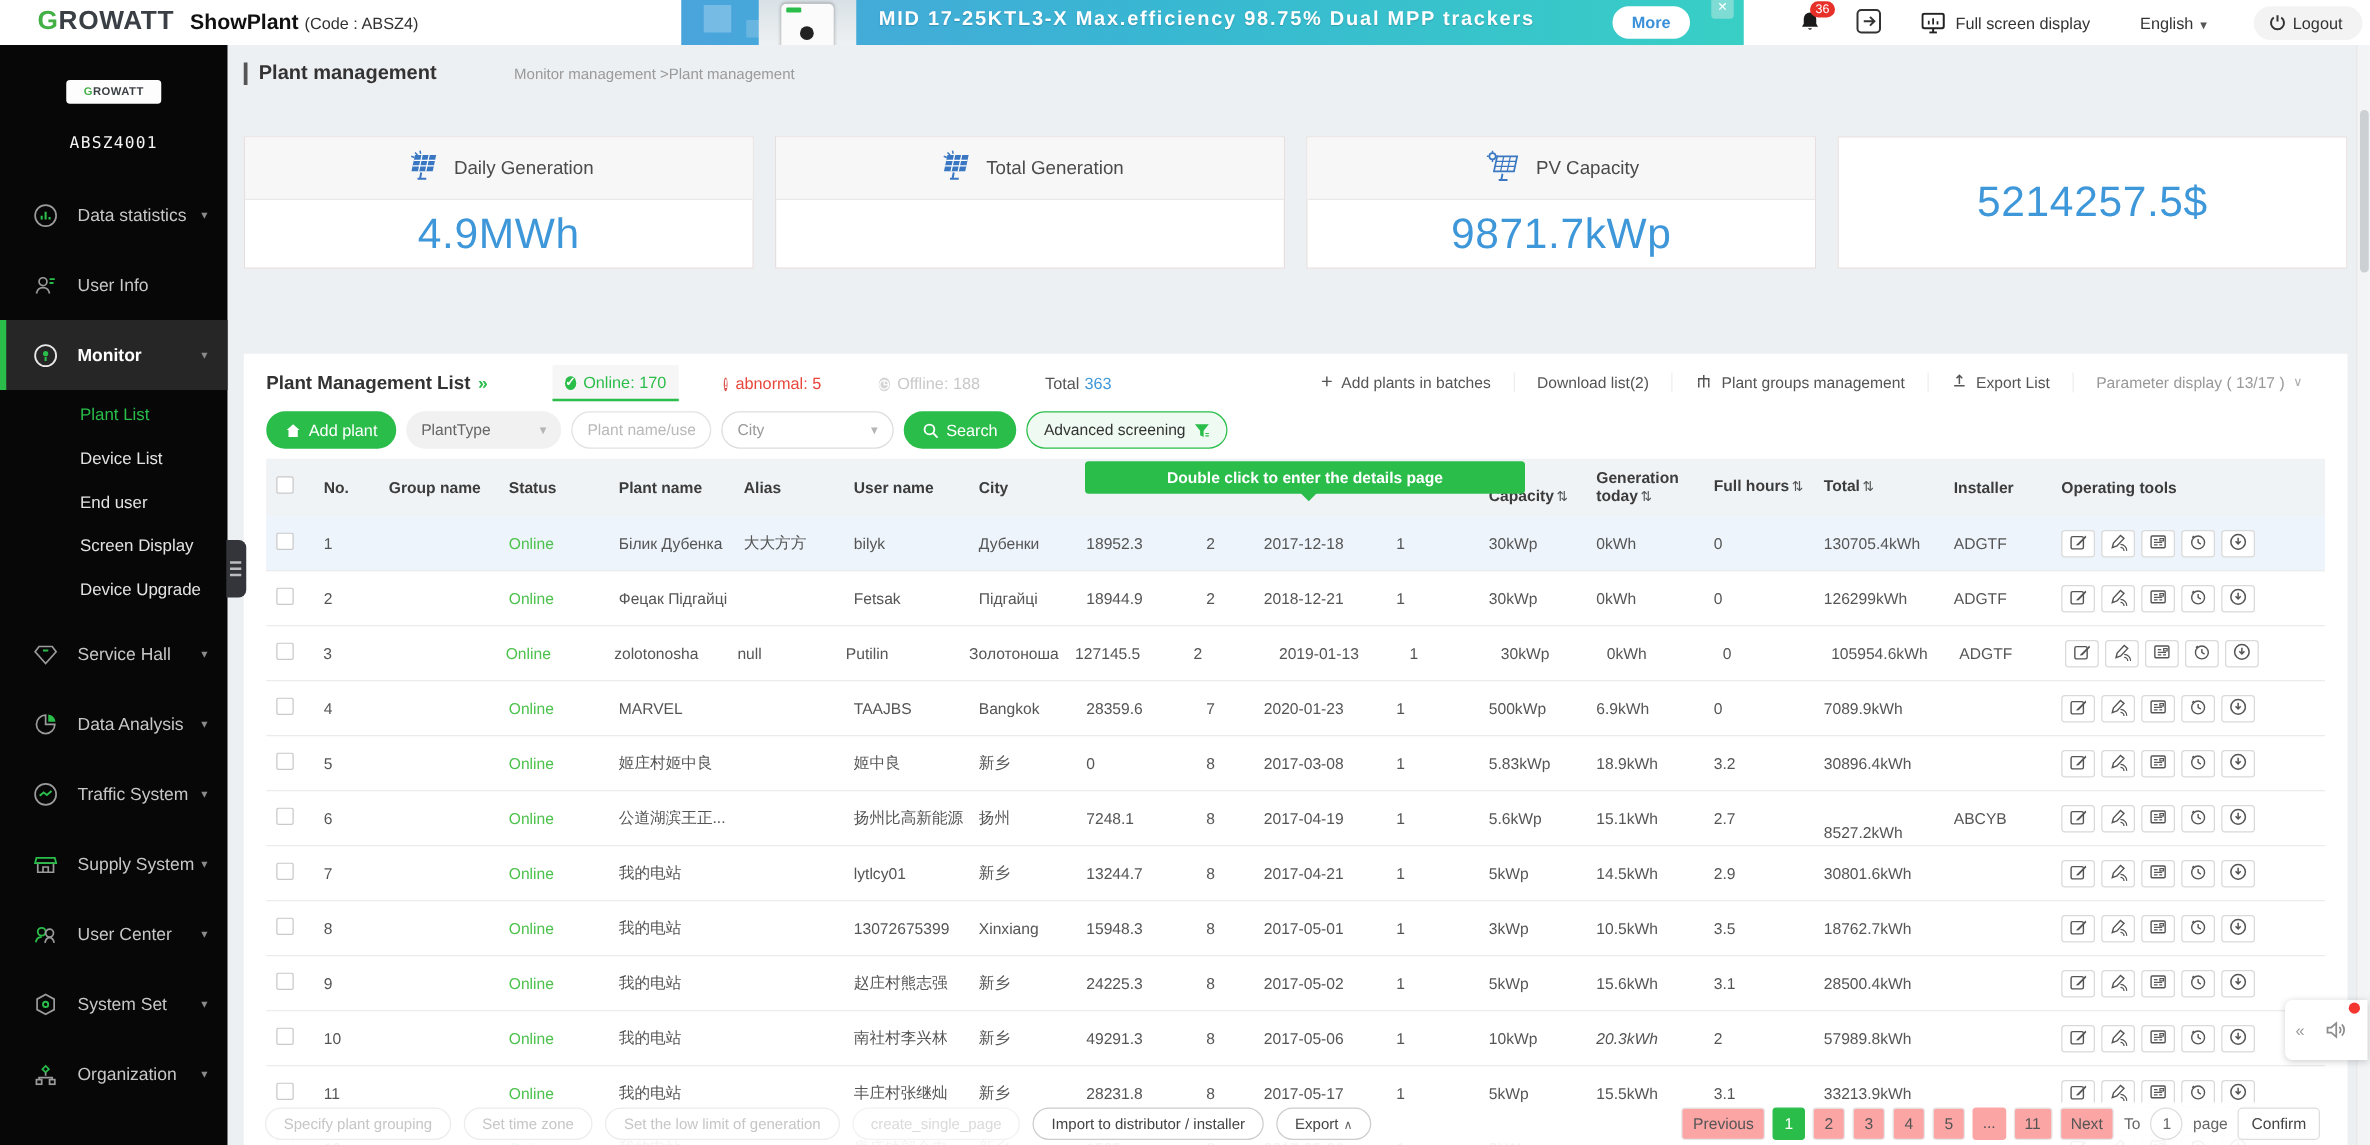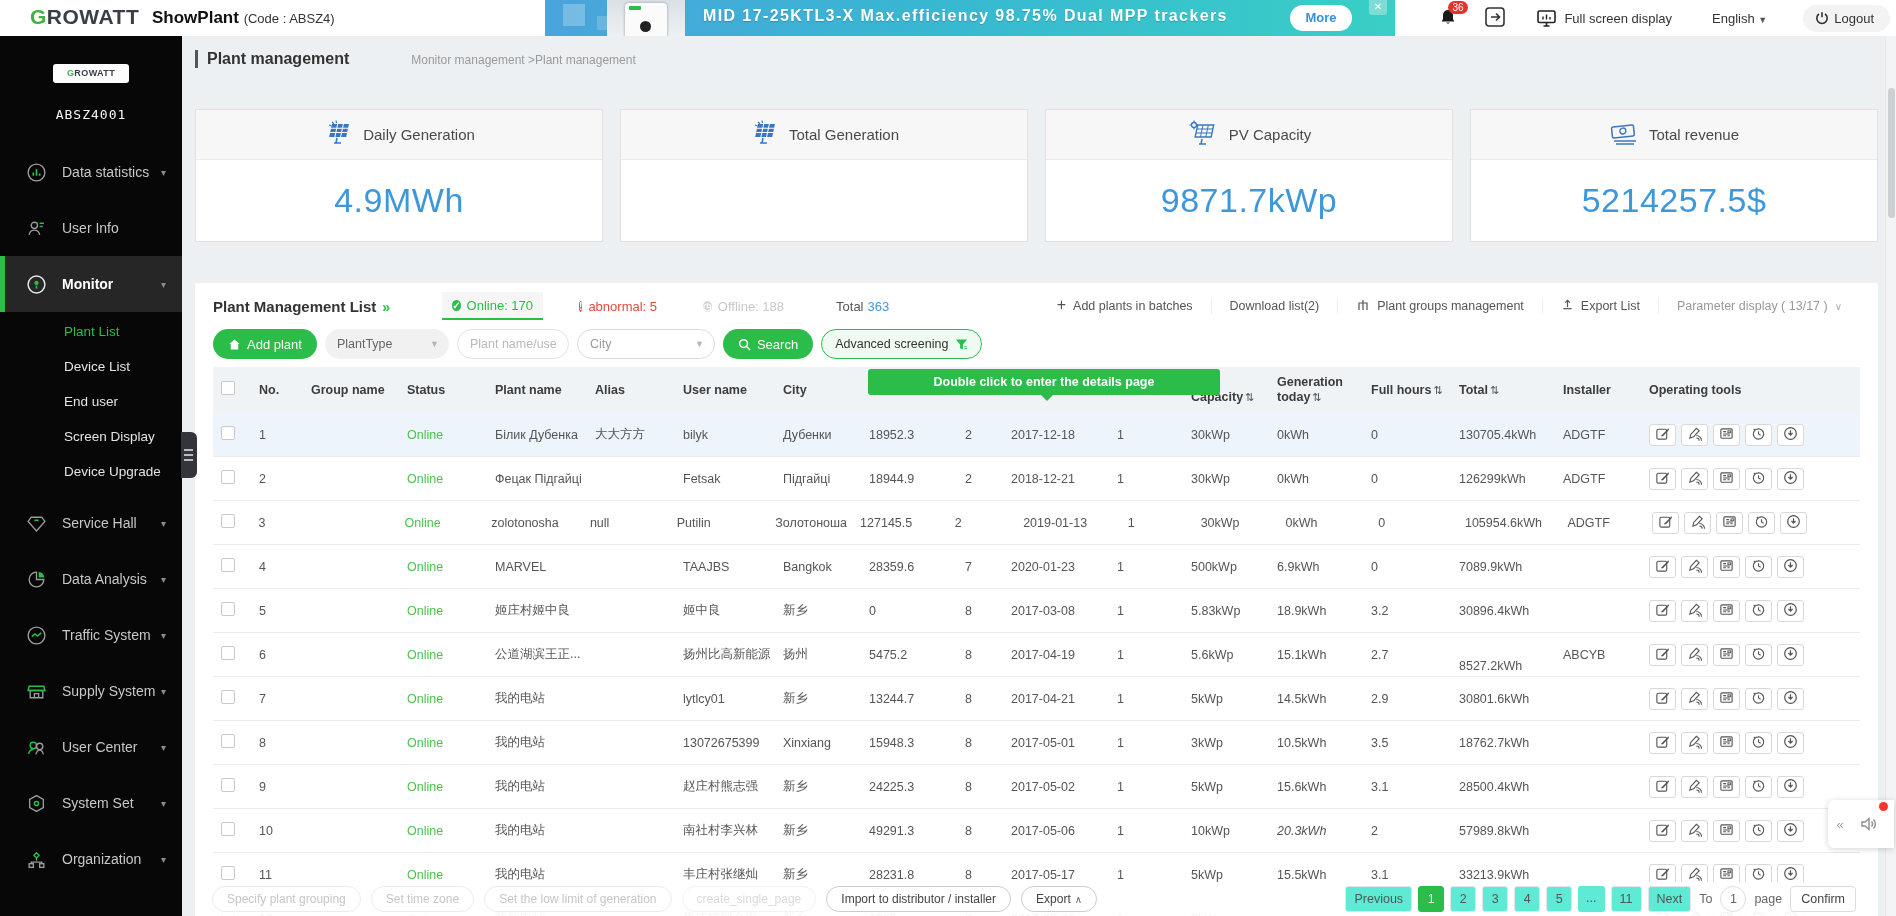--- a/index.html
+++ b/index.html
@@ -54,21 +54,21 @@
 
   
   .main{position:absolute;left:182px;top:36px;width:1714px;height:880px}
   .vscroll{position:absolute;right:0;top:0;width:11px;height:880px;background:#f3f4f5;border-left:1px solid #e8e8e8}
   .vscroll .thumb{position:absolute;left:2px;top:52px;width:7px;height:130px;background:#cdd0d3;border-radius:4px}
   .crumbs{position:absolute;left:13px;top:14px;display:flex;align-items:baseline}
   .crumb-title{font-size:16px;font-weight:bold;color:#333;border-left:3px solid #555;padding-left:9px}
   .crumb-path{margin-left:62px;font-size:12px;color:#9a9a9a}
 
   
-  .cards{position:absolute;left:13px;top:73px;width:1683px;height:133px;display:flex;gap:17px}
+  .cards{position:absolute;left:13px;top:73px;width:1683px;height:106px;display:flex;gap:17px}
   .card{flex:1;background:#fff;border:1px solid #e7dfdf;display:flex;flex-direction:column}
   .card-h{height:50px;background:#f7f7f7;border-bottom:1px solid #e9e9e9;display:flex;align-items:center;justify-content:center;gap:10px}
   .card-h .ct{font-size:15px;color:#4a4a4a}
   .card-v{flex:1;display:flex;align-items:center;justify-content:center;font-size:34px;color:#3e97d9;letter-spacing:.5px}
 
   
   .panel{position:absolute;left:13px;top:247px;width:1683px;bottom:0;background:#fff;padding:8px 18px 0;overflow:hidden}
   .phead{height:30px;display:flex;align-items:center}
   .ptitle{font-size:15px;font-weight:bold;color:#333}
   .ptitle .pk{color:#2abd4a;font-size:14px;margin-left:6px}
@@ -113,21 +113,21 @@
   .tooltip{position:absolute;left:655px;top:2px;width:352px;height:26px;background:#2abd4a;color:#fff;font-size:12.5px;font-weight:bold;text-align:center;line-height:26px;border-radius:3px;z-index:6;white-space:nowrap}
   .tooltip::after{content:"";position:absolute;left:172px;bottom:-6px;border-left:7px solid transparent;border-right:7px solid transparent;border-top:7px solid #2abd4a}
 
   
   .pfoot{position:absolute;left:13px;right:18px;bottom:0;height:34px;background:rgba(255,255,255,.93);display:flex;align-items:center;padding:0 4px;z-index:10}
   .fbtn{height:26px;border:1px solid #ececec;border-radius:14px;background:#fff;color:#c6c6c6;font-size:12px;padding:0 14px;line-height:24px;margin-right:10px;white-space:nowrap;cursor:pointer}
   .fbtn.faint{color:#dadada;border-color:#f2f2f2}
   .fbtn.dark{color:#444;border-color:#ccc}
   .fbtn .chv{color:#666;margin-left:4px;font-size:10px}
   .pager{margin-left:auto;display:flex;align-items:center;gap:6px}
-  .pg{min-width:26px;height:26px;border:1px solid #e6e6e6;border-radius:3px;background:#5eead4;color:#555;font-size:12.5px;text-align:center;line-height:24px;padding:0 8px;cursor:pointer}
+  .pg{min-width:26px;height:26px;border:1px solid #e6e6e6;border-radius:3px;background:#fca5a5;color:#555;font-size:12.5px;text-align:center;line-height:24px;padding:0 8px;cursor:pointer}
   .pg.on{background:#2abd4a;border-color:#2abd4a;color:#fff}
   .pg.dots{border:none}
   .pager .lbl{color:#666;font-size:12.5px;margin:0 2px}
   .pg-input{width:26px;height:26px;border:1px solid #ddd;border-radius:50%;text-align:center;line-height:24px;color:#666;font-size:12.5px}
   .pg-confirm{height:26px;border:1px solid #ddd;border-radius:4px;background:#fff;color:#444;font-size:12.5px;padding:0 10px;line-height:24px;cursor:pointer}
 
   
   .floatw{position:absolute;right:2px;top:764px;width:66px;height:48px;background:#fff;border-radius:6px 0 0 6px;box-shadow:0 1px 6px rgba(0,0,0,.18);z-index:50;display:flex;align-items:center}
   .floatw .coll{width:24px;text-align:center;color:#9a9a9a;font-size:13px;cursor:pointer}
   .floatw .spk{position:relative;width:34px;display:flex;justify-content:center;cursor:pointer}
@@ -353,28 +353,20 @@
               </g>
               <circle cx="7" cy="6" r="2.5" fill="none" stroke="#3a77c2" stroke-width="1.3"></circle>
               <path d="M7 1.5v1.6M7 8.9v1.6M2.5 6h1.6M9.9 6h1.6" stroke="#3a77c2" stroke-width="1.2"></path>
               <path d="M15 20l-1 5M12 25h7" stroke="#3a77c2" stroke-width="1.5"></path>
             </svg></span>
           <span class="ct">PV Capacity</span>
         </div>
         <div class="card-v">9871.7kWp</div>
       </div>
       <div class="card">
-        <div class="card-h">
-          <span><svg width="30" height="26" viewBox="0 0 30 26">
-              <rect x="3" y="6" width="22" height="11" rx="1.5" fill="none" stroke="#3a77c2" stroke-width="1.5" transform="rotate(-6 14 12)"></rect>
-              <circle cx="14" cy="11" r="3" fill="none" stroke="#3a77c2" stroke-width="1.3" transform="rotate(-6 14 12)"></circle>
-              <path d="M5 21h22M7 24h18" stroke="#3a77c2" stroke-width="1.5"></path>
-            </svg></span>
-          <span class="ct">Total revenue</span>
-        </div>
         <div class="card-v">5214257.5$</div>
       </div>
     </div>
 
   <div class="panel">
     <div class="phead">
       <span class="ptitle"><span>Plant Management List</span><span class="pk">»</span></span>
       <span class="tabs" id="tabs">
           <span class="tab green">
             <span><span class="dot g">✓</span></span>
@@ -741,21 +733,21 @@
           </div>
           <div class="trow">
             <div class="td" style="width: 38px;"><span class="cb" style="margin-left:0"></span></div>
             <div class="td" style="width: 52px;">6</div>
             <div class="td" style="width: 96px;"></div>
             <div class="td status" style="width: 88px;">Online</div>
             <div class="td" style="width: 100px;">公道湖滨王正...</div>
             <div class="td" style="width: 88px;"></div>
             <div class="td" style="width: 100px;">扬州比高新能源</div>
             <div class="td" style="width: 86px;">扬州</div>
-            <div class="td" style="width: 96px;">5475.2</div>
+            <div class="td" style="width: 96px;">7248.1</div>
             <div class="td" style="width: 46px;">8</div>
             <div class="td" style="width: 106px;">2017-04-19</div>
             <div class="td" style="width: 74px;">1</div>
             <div class="td" style="width: 86px;">5.6kWp</div>
             <div class="td" style="width: 94px;">15.1kWh</div>
             <div class="td" style="width: 88px;">2.7</div>
             <div class="td" style="width: 104px; margin-top: 22px;">8527.2kWh</div>
             <div class="td" style="width: 86px;">ABCYB</div>
             <div class="tools" style="width: 219px;">
               <span class="tool-btn">

